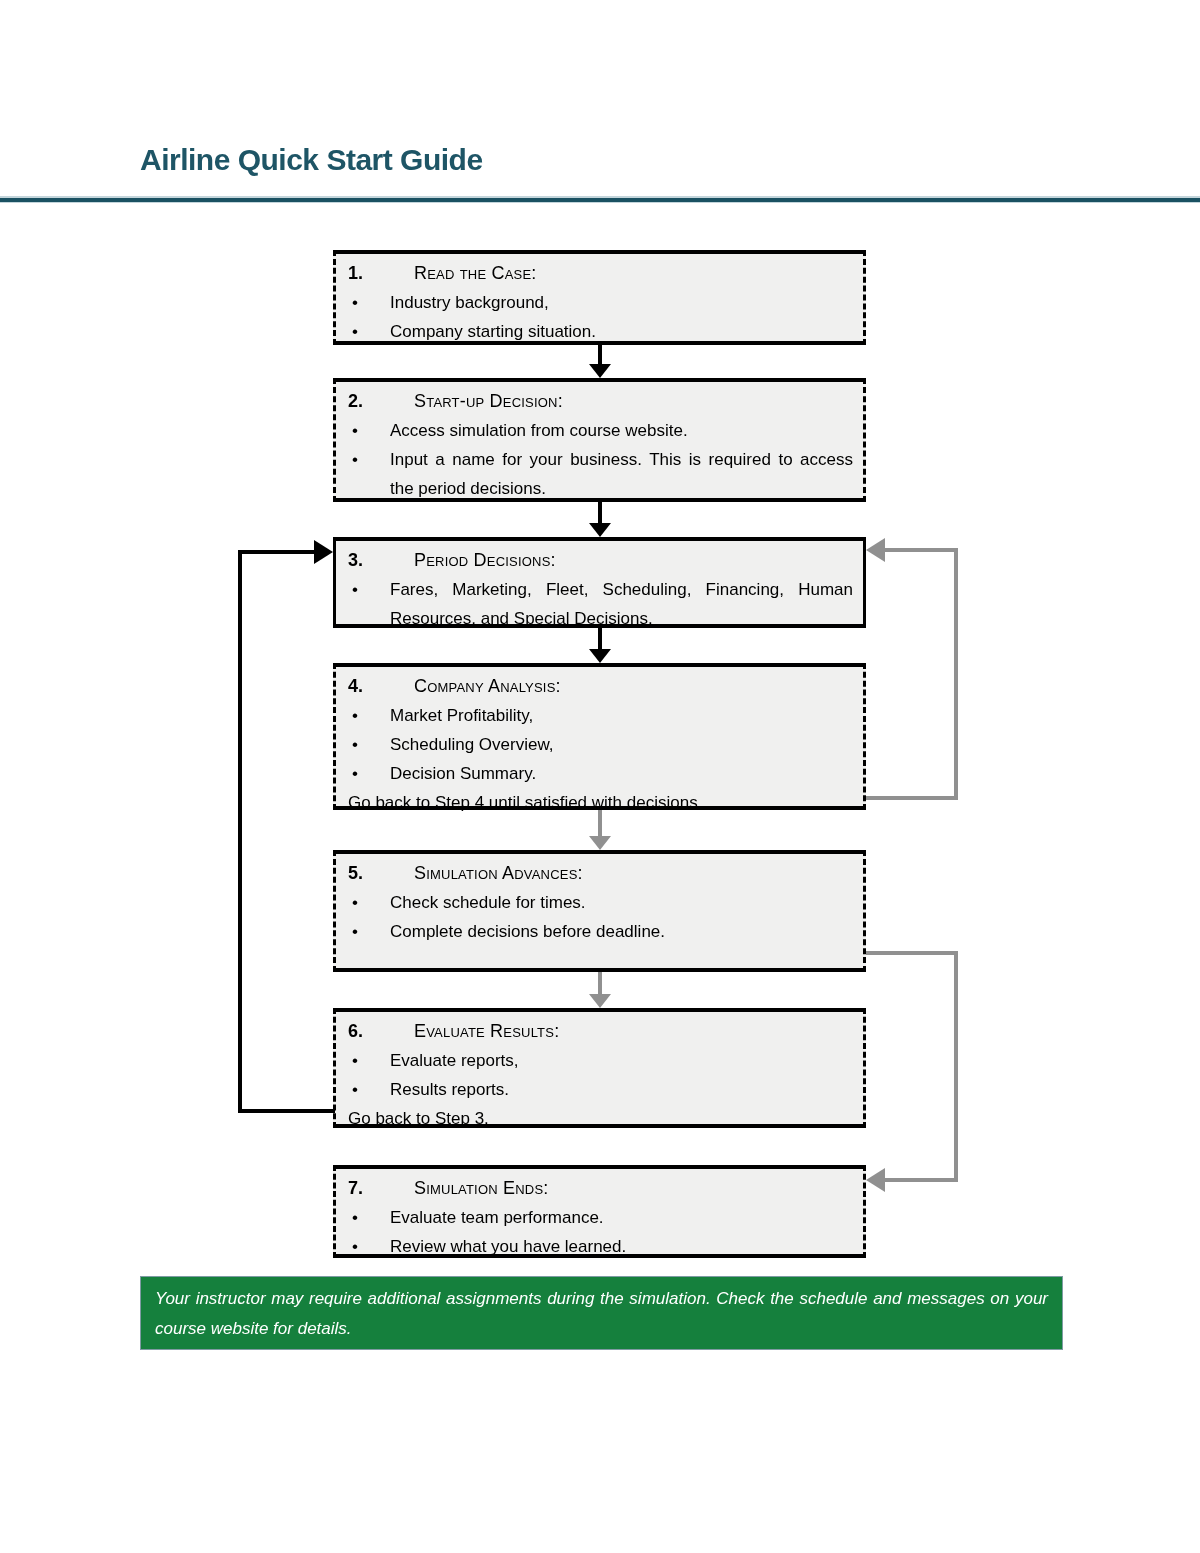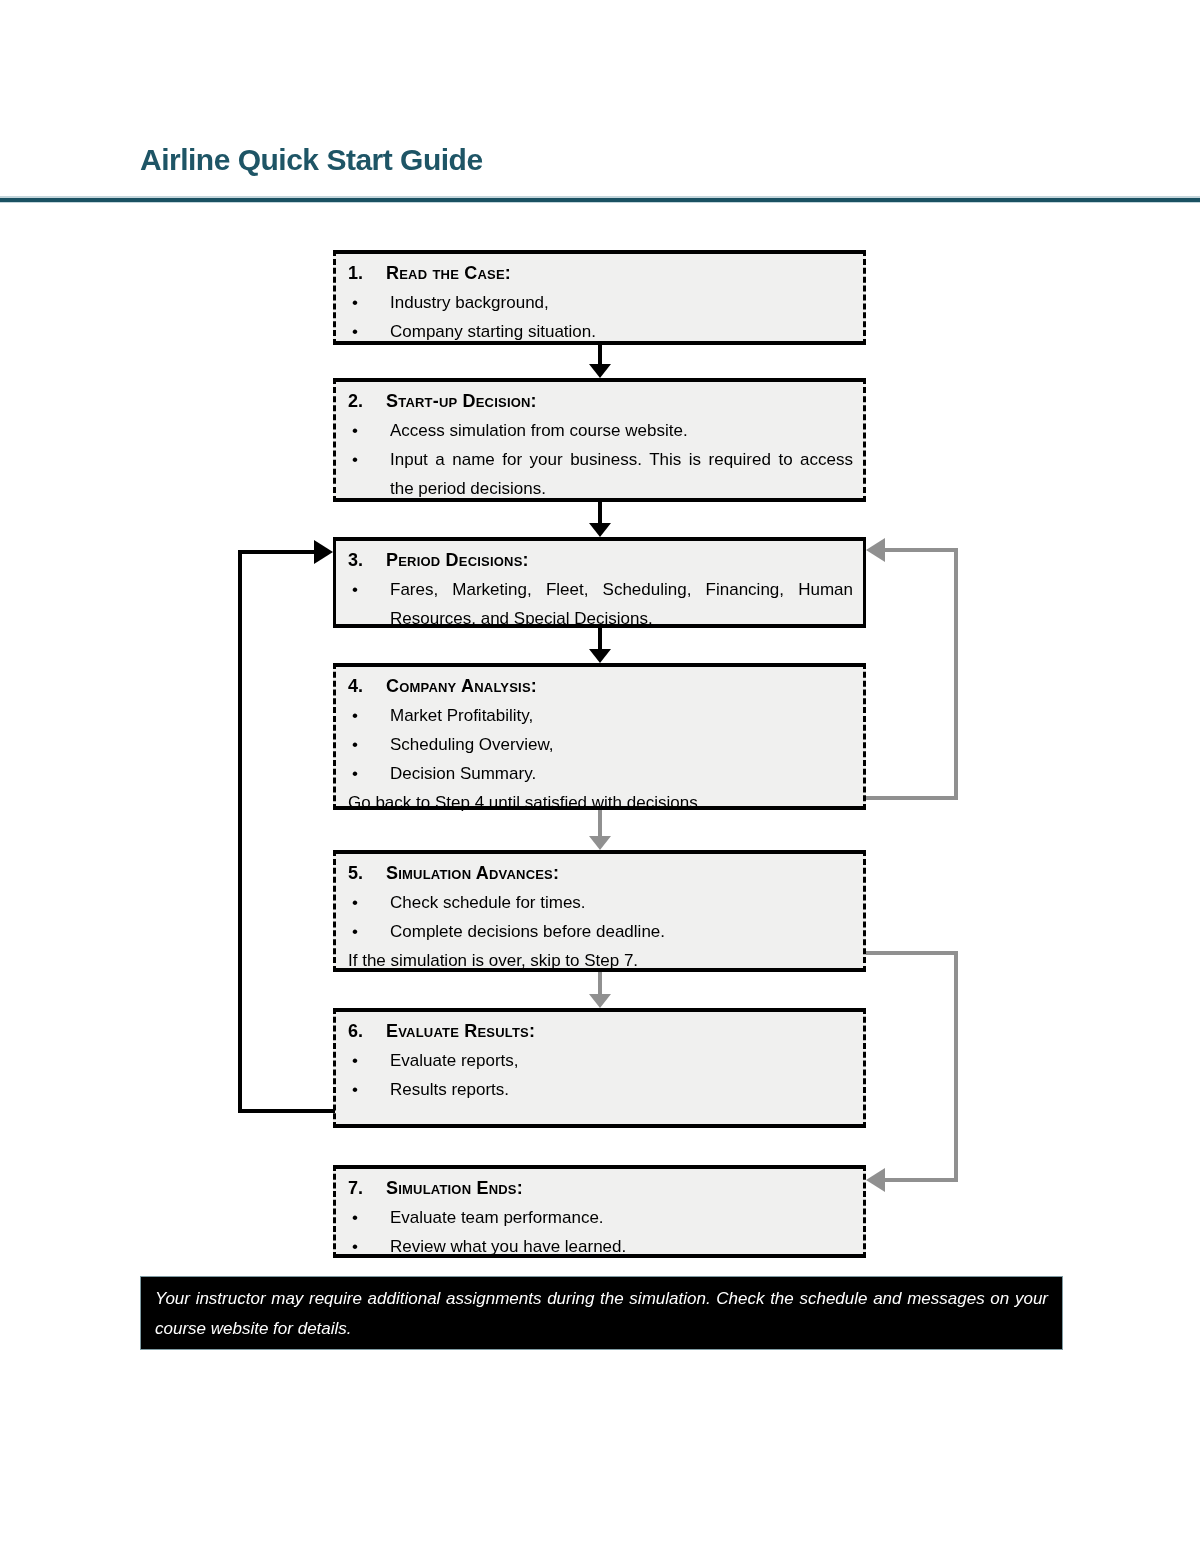--- a/index.html
+++ b/index.html
@@ -41,23 +41,24 @@
   .step-box.solid-sides {
     border-left: 3px solid #000;
     border-right: 3px solid #000;
   }
   .row { display: flex; }
   .step-num {
     flex: 0 0 38px;
     font-weight: bold; font-size: 18px;
   }
   .step-title {
-    font-weight: bold; font-size: 18px;
+    font-weight: normal; font-size: 18px;
     font-variant: small-caps;
     letter-spacing: 0.2px;
+    margin-left: 28px;
   }
   .bullet-marker { flex: 0 0 38px; padding-left: 4px; }
   .bullet-text { flex: 1; }
   .just { text-align: justify; }
   .footer-line { }
   .it { }
 
   
   .down-arrow { display: flex; flex-direction: column; align-items: center; width: 22px; }
   .down-arrow .shaft { width: 4px; flex: 1; }
@@ -83,21 +84,21 @@
   .head-left-gray {
     width: 0; height: 0;
     border-top: 12px solid transparent;
     border-bottom: 12px solid transparent;
     border-right: 19px solid #909090;
   }
 
   
   .note-box {
     left: 140px; top: 1276px; width: 923px; height: 74px;
-    background: #000000;
+    background: #15803d;
     border: 1px solid #7F9BA3;
     box-sizing: border-box;
     color: #fff;
     font-style: italic;
     font-size: 17px; line-height: 30px;
     padding: 7px 14px 0 14px;
     text-align: justify;
   }
 </style>
 </head>
@@ -193,41 +194,41 @@
     <span class="step-title">Simulation Advances:</span>
   </div>
   <div class="row">
     <span class="bullet-marker">•</span>
     <span class="bullet-text">Check schedule for times.</span>
   </div>
   <div class="row">
     <span class="bullet-marker">•</span>
     <span class="bullet-text"><span>Complete decisions </span><span class="it">before</span><span> deadline.</span></span>
   </div>
-  <div class="footer-line">If the simulation is over, skip to Step 7.</div>
 </div>
 
 <div class="abs down-arrow gray" style="left:589px;top:972px;height:36px;">
   <div class="shaft"></div>
   <div class="head"></div>
 </div>
 
 <div class="abs step-box" style="top:1008px;height:120px;">
   <div class="row">
     <span class="step-num">6.</span>
     <span class="step-title">Evaluate Results:</span>
   </div>
   <div class="row">
     <span class="bullet-marker">•</span>
     <span class="bullet-text">Evaluate reports,</span>
   </div>
   <div class="row">
     <span class="bullet-marker">•</span>
     <span class="bullet-text">Results reports.</span>
   </div>
+  <div class="footer-line">Go back to Step 3.</div>
 </div>
 
 <div class="abs step-box" style="top:1165px;height:93px;">
   <div class="row">
     <span class="step-num">7.</span>
     <span class="step-title">Simulation Ends:</span>
   </div>
   <div class="row">
     <span class="bullet-marker">•</span>
     <span class="bullet-text">Evaluate team performance.</span>

